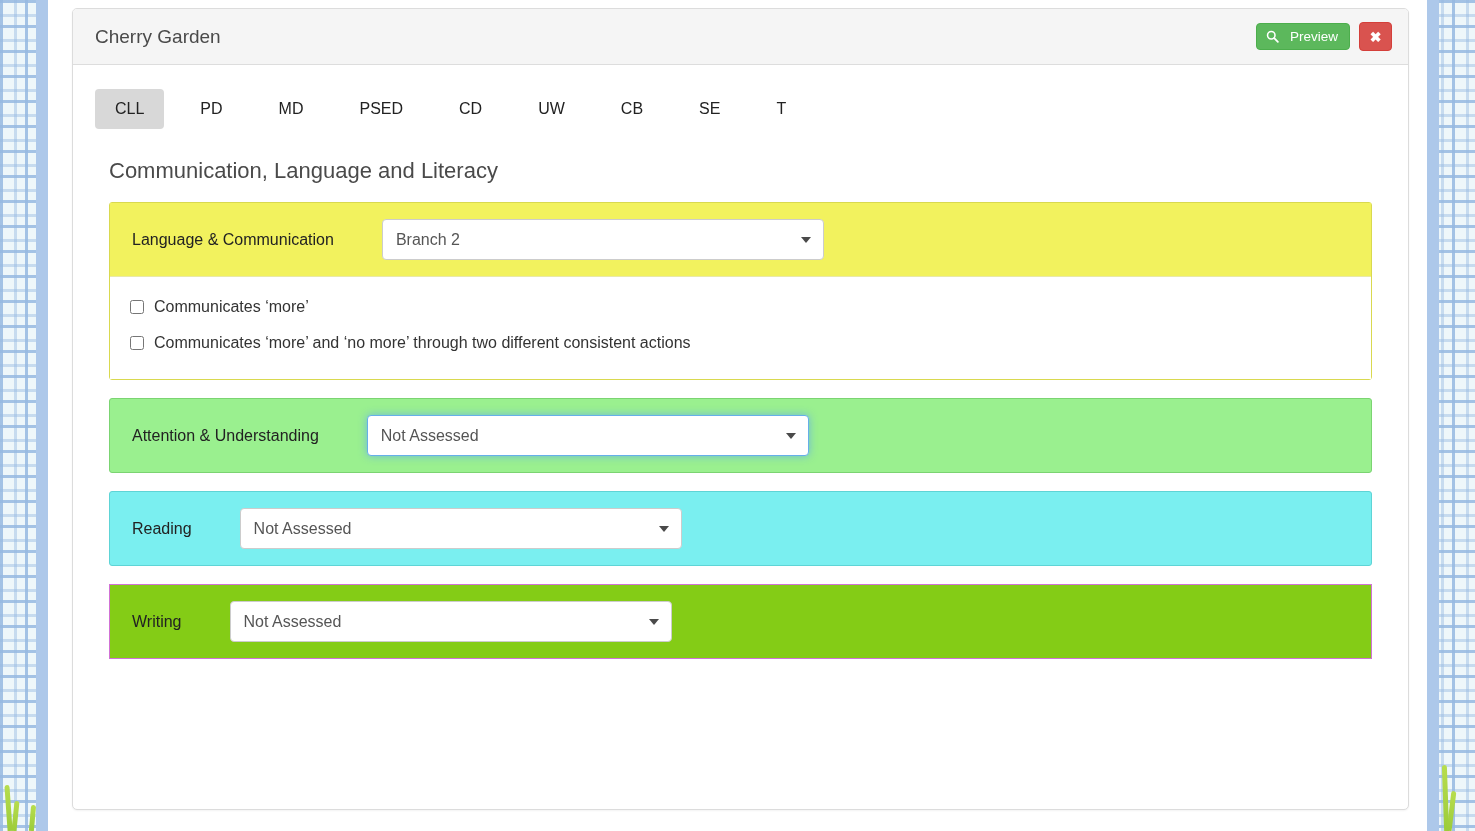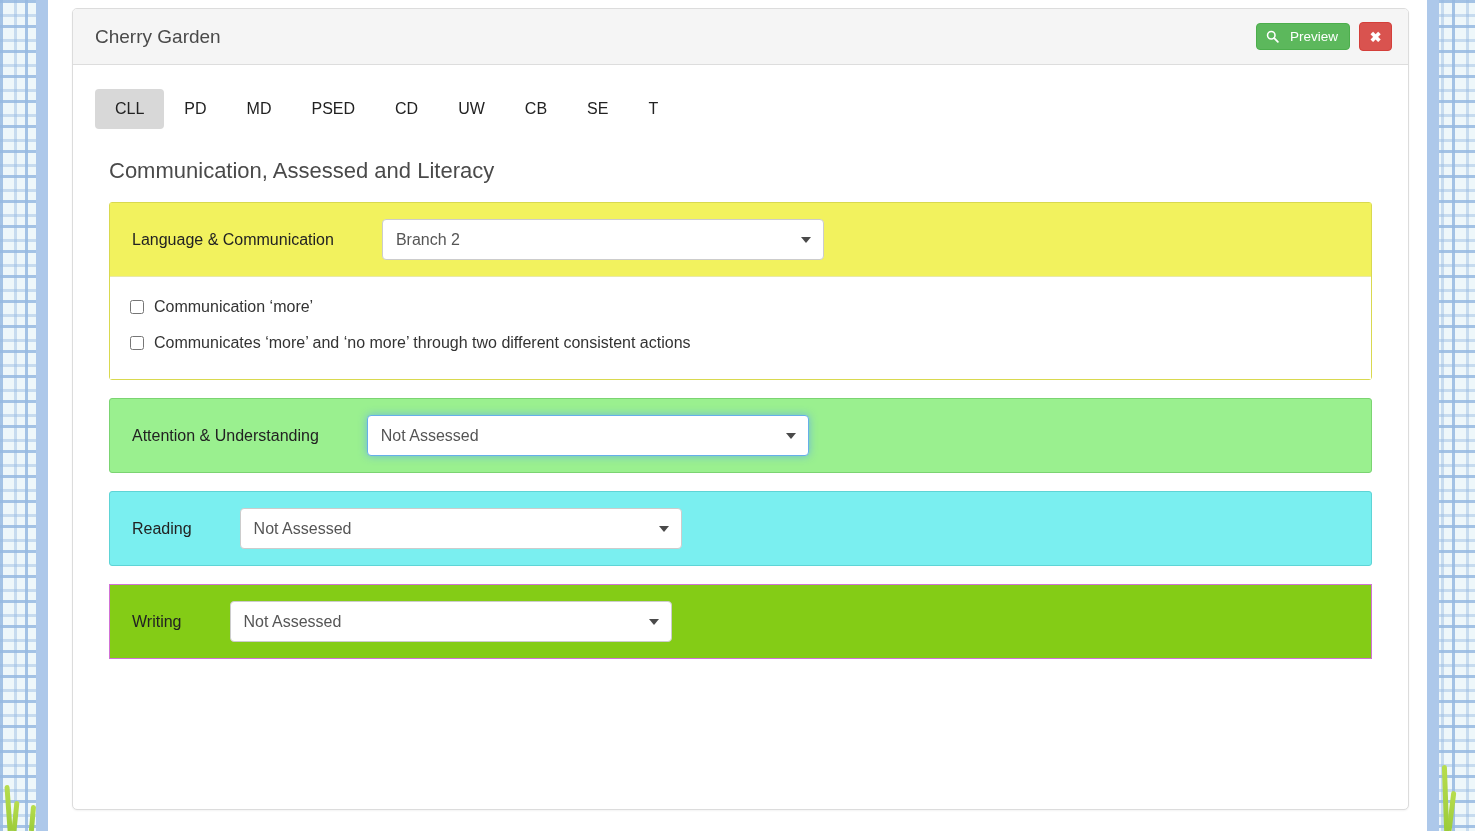--- a/index.html
+++ b/index.html
@@ -108,21 +108,21 @@
     cursor: pointer;
     line-height: 1;
   }
   .icn { display: inline-block; line-height: 0; }
 
   
   .tabs {
     display: flex;
     align-items: center;
     padding: 24px 0 0 22px;
-    gap: 0;
+    gap: 16px;
   }
   .tab {
     font-size: 16px;
     color: #222222;
     padding: 11px 20px;
     border-radius: 4px;
     cursor: pointer;
     white-space: nowrap;
   }
   .tab.active { background: #d8d8d8; }
@@ -261,34 +261,34 @@
       <div class="tab"><span>PD</span></div>
       <div class="tab"><span>MD</span></div>
       <div class="tab"><span>PSED</span></div>
       <div class="tab"><span>CD</span></div>
       <div class="tab"><span>UW</span></div>
       <div class="tab"><span>CB</span></div>
       <div class="tab"><span>SE</span></div>
       <div class="tab"><span>T</span></div>
     </div>
 
-  <div class="area-title">Communication, Assessed and Literacy</div>
+  <div class="area-title">Communication, Language and Literacy</div>
 
   <div class="aspects">
       <div class="aspect aspect-yellow">
         <div class="aspect-bar">
           <div class="aspect-label">Language &amp; Communication</div>
           <div class="aspect-select-wrap">
             <div class="sel-holder"><select class="aspect-select"><option value="Not Assessed">Not Assessed</option><option value="Branch 1">Branch 1</option><option value="Branch 2" selected="">Branch 2</option><option value="Branch 3">Branch 3</option><option value="Branch 4">Branch 4</option></select><span class="sel-arrow"></span></div>
           </div>
         </div>
         <div class="statements">
           <div class="statement">
             <input type="checkbox" style="">
-            <span class="statement-label">Communication ‘more’</span>
+            <span class="statement-label">Communicates ‘more’</span>
           </div>
           <div class="statement">
             <input type="checkbox" style="">
             <span class="statement-label">Communicates ‘more’ and ‘no more’ through two different consistent actions</span>
           </div>
         </div>
       </div>
       <div class="aspect aspect-green">
         <div class="aspect-bar">
           <div class="aspect-label">Attention &amp; Understanding</div>

